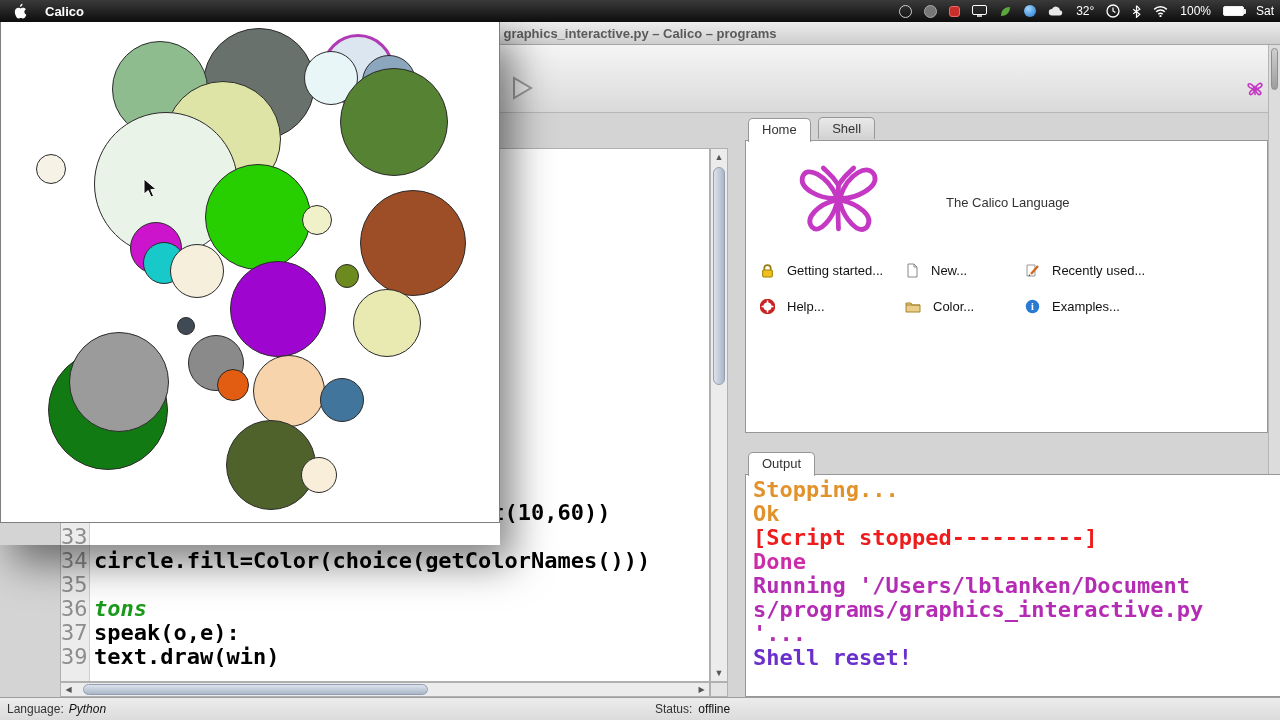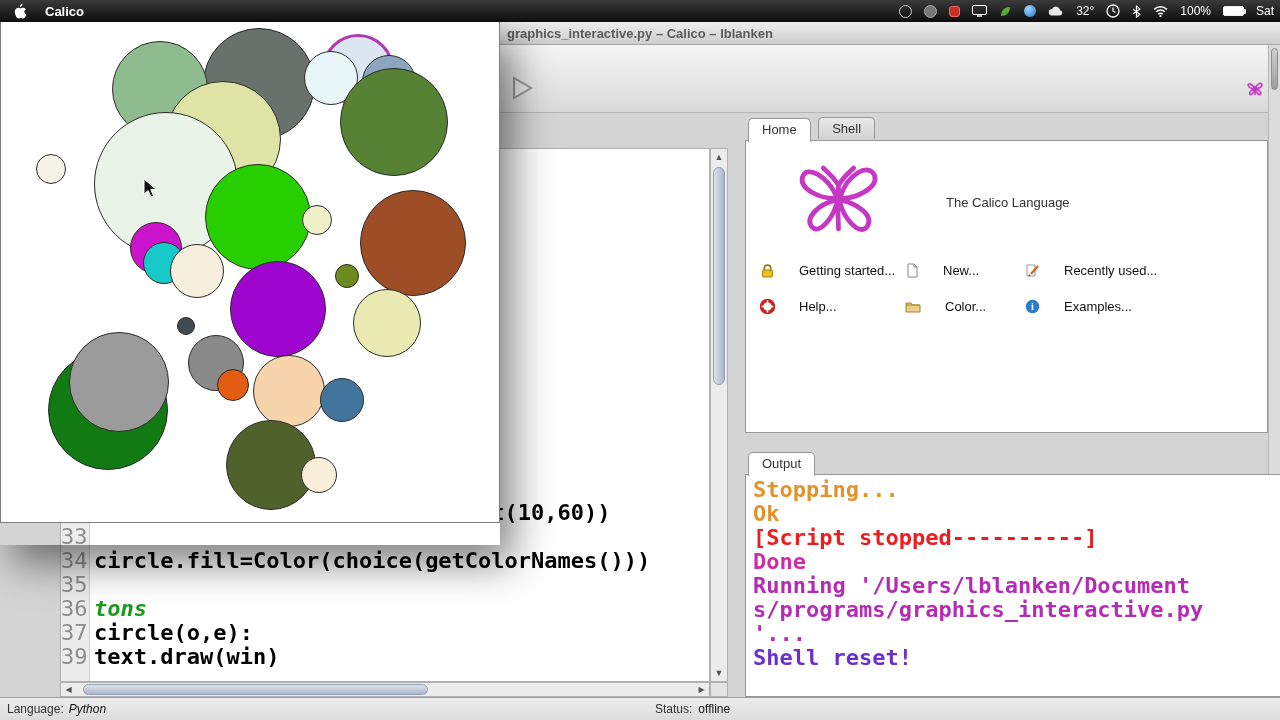--- a/index.html
+++ b/index.html
@@ -73,21 +73,21 @@
   #home-tabs { position:absolute; left:748px; top:117px; z-index:4; }
   .tab { display:inline-block; padding:3px 13px 3px 13px; font-size:13px; color:#333;
     border:1px solid #979797; border-bottom:none; border-radius:5px 5px 0 0;
     background:linear-gradient(#e9e9e9,#d2d2d2); margin-right:3px; position:relative; }
   .tab.active { background:#fff; padding-bottom:5px; top:1px; }
   #home-panel { position:absolute; left:745px; top:140px; width:523px; height:293px;
     background:#fff; border:1px solid #979797; z-index:3; }
   #home-butterfly { position:absolute; left:45px; top:6px; }
   #project-label { position:absolute; left:200px; top:54px; font-size:13px; color:#333; }
   .link-row { position:absolute; left:0; width:100%; height:22px; }
-  .link-item { position:absolute; display:flex; align-items:center; gap:24px;
+  .link-item { position:absolute; display:flex; align-items:center; gap:12px;
     font-size:13px; color:#111; cursor:pointer; }
   .col1 { left:14px; } .col2 { left:159px; } .col3 { left:279px; }
 
   #output-tab-row { position:absolute; left:748px; top:451px; z-index:4; }
   #output-panel { position:absolute; left:745px; top:474px; width:622px; height:223px;
     background:#fff; border:1px solid #979797; z-index:3; }
   #output-lines { position:absolute; left:7px; top:3px; right:22px; bottom:2px; overflow:hidden;
     font-family:"DejaVu Sans Mono", monospace; font-size:22px; line-height:24px; font-weight:bold;
     white-space:pre; }
   #output-panel .vscroll { bottom:0; }
@@ -168,21 +168,21 @@
           <circle cx="7.5" cy="10" r="1.1" fill="#fff"></circle>
         </svg>
     </span>
     <span>100%</span>
     <span class="mb-ic batt"></span>
     <span>Sat</span>
   </div>
 </div>
 
 <div id="main-titlebar">
-  <span>graphics_interactive.py – Calico – lblanken</span>
+  <span>graphics_interactive.py – Calico – programs</span>
 </div>
 
 <div id="toolbar"></div>
 <span id="play-btn">
   <svg width="22" height="24" viewBox="0 0 22 24">
       <polygon points="2,2 2,22 19,12" fill="#ededed" stroke="#9a9a9a" stroke-width="2"></polygon>
     </svg>
 </span>
 <span id="toolbar-butterfly">
   <svg width="18" height="19" viewBox="0 0 100 105">
@@ -201,21 +201,21 @@
 
 <div id="editor">
   <div id="editor-content">
     <div id="gutter-strip"></div>
     <div id="code-lines">
         <div class="code-row"><span class="ln">32</span><span class="ct">                              t(10,60))</span></div>
         <div class="code-row"><span class="ln">33</span><span class="ct"></span></div>
         <div class="code-row"><span class="ln">34</span><span class="ct">circle.fill=Color(choice(getColorNames()))</span></div>
         <div class="code-row"><span class="ln">35</span><span class="ct"></span></div>
         <div class="code-row"><span class="ln">36</span><span class="ct comment">tons</span></div>
-        <div class="code-row"><span class="ln">37</span><span class="ct">circle(o,e):</span></div>
+        <div class="code-row"><span class="ln">37</span><span class="ct">speak(o,e):</span></div>
         <div class="code-row"><span class="ln">39</span><span class="ct">text.draw(win)</span></div>
       </div>
   </div>
   <div class="vscroll">
     <div class="arr-up">▲</div>
     <div class="thumb"></div>
     <div class="arr-dn">▼</div>
   </div>
   <div class="hscroll">
     <div class="arr-l">◀</div>

